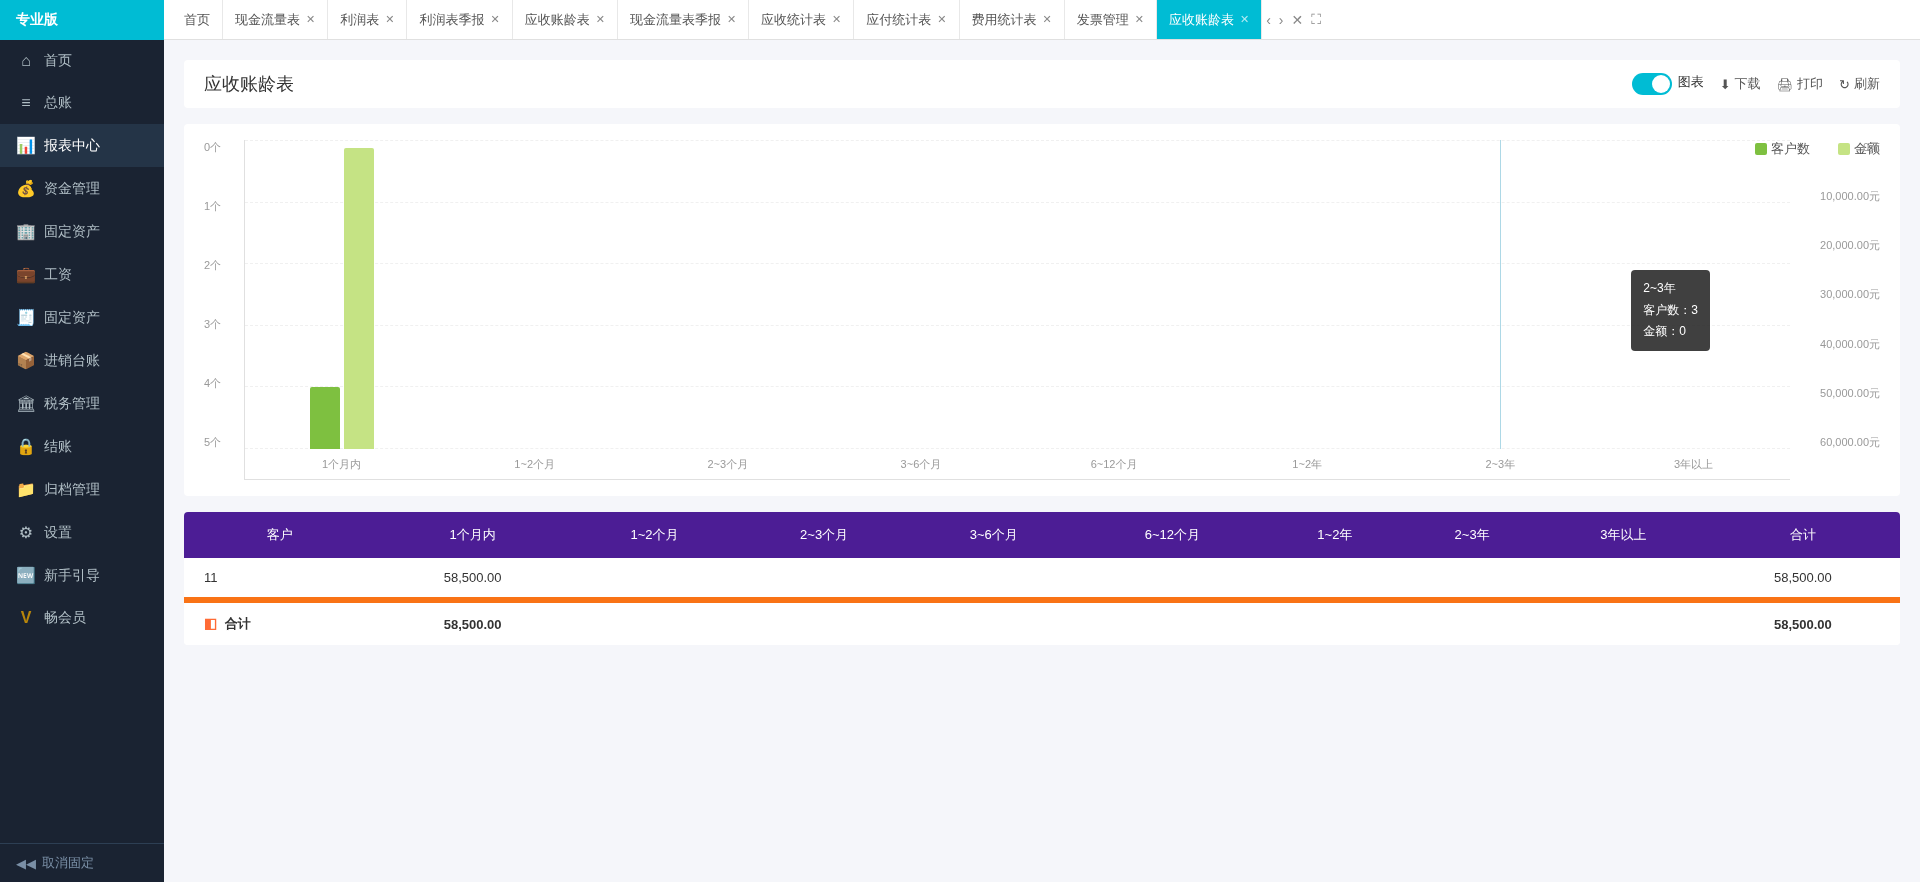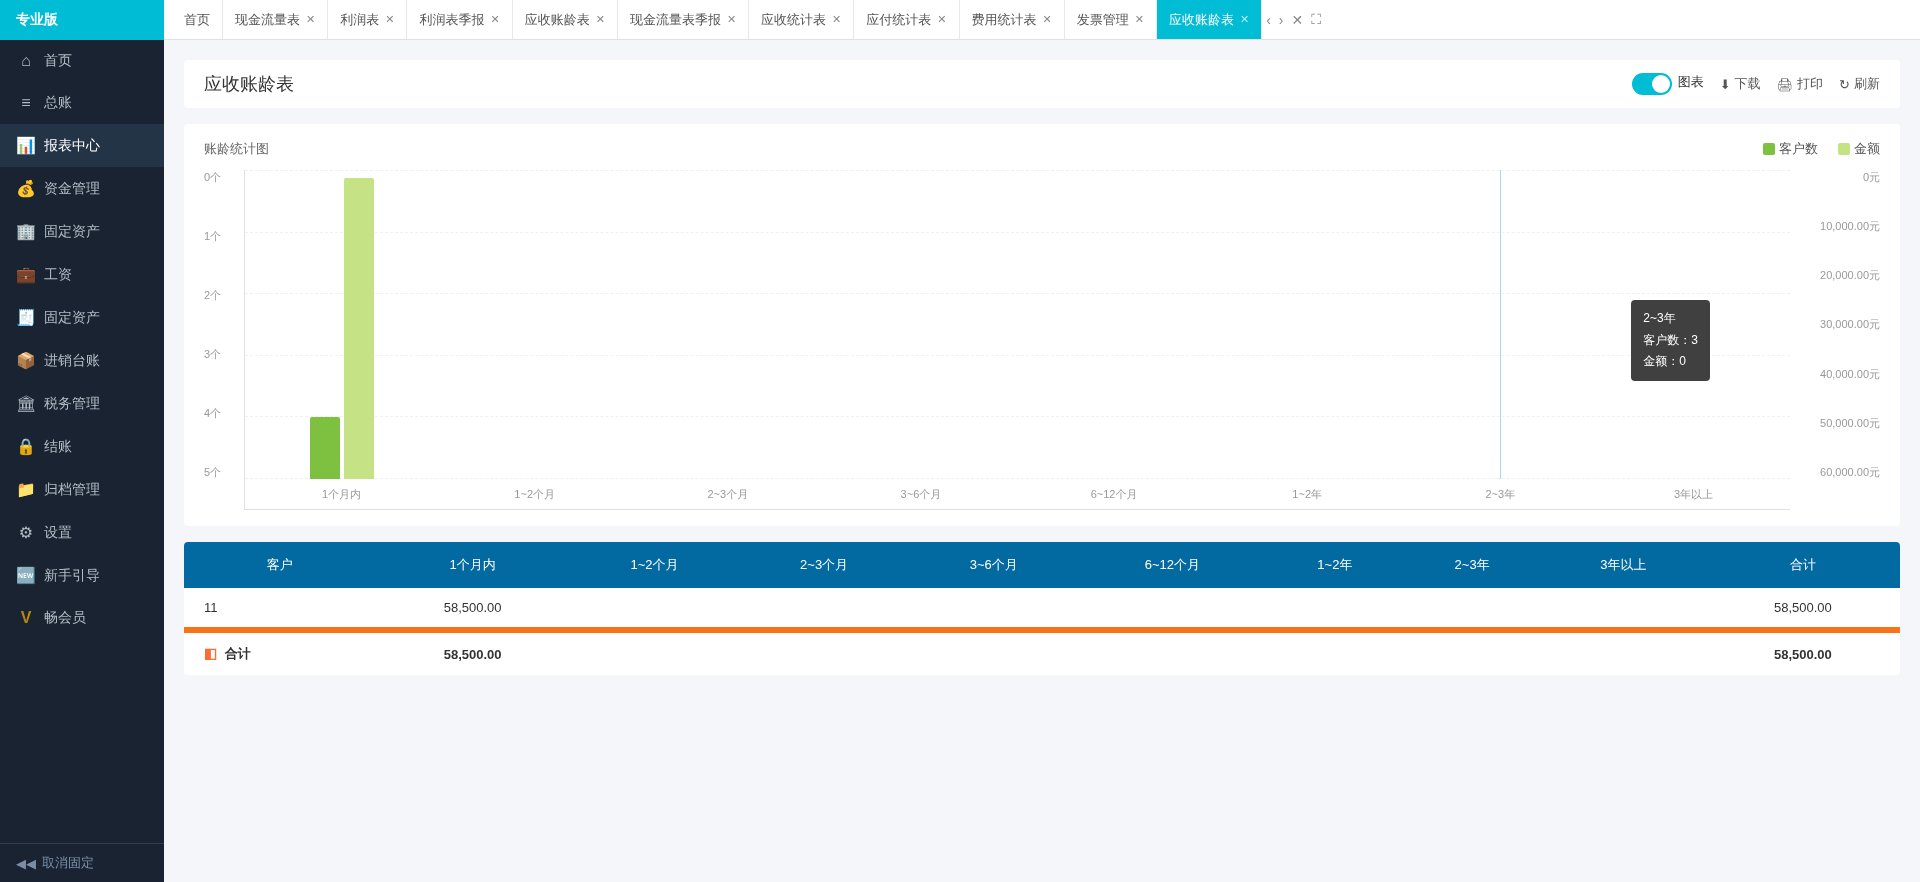--- a/index.html
+++ b/index.html
@@ -133,21 +133,21 @@
       border-radius: 4px;
       padding: 16px 20px;
       position: relative;
     }
     .chart-title { font-size: 13px; color: #666; margin-bottom: 12px; }
     .chart-legend {
       position: absolute;
       top: 16px;
       right: 20px;
       display: flex;
-      gap: 20px;
+      gap: 28px;
       font-size: 13px;
       color: #555;
       align-items: center;
     }
     .legend-item { display: flex; align-items: center; gap: 4px; }
     .legend-dot { width: 12px; height: 12px; border-radius: 2px; }
 
     .chart-container {
       display: flex;
       height: 340px;
@@ -245,21 +245,21 @@
       top: 0;
       bottom: 30px;
       width: 1px;
       background: #add8e6;
       z-index: 5;
     }
 
     
     .table-section { background: #fff; border-radius: 4px; overflow: hidden; }
     .data-table { width: 100%; border-collapse: collapse; font-size: 13px; }
-    .data-table thead tr { background: #0369a1; color: #fff; padding-left: 28px; }
+    .data-table thead tr { background: #4c1d95; color: #fff; padding-left: 28px; }
     .data-table thead th { padding: 14px 10px; font-weight: normal; text-align: center; }
     .data-table tbody tr { border-bottom: 6px solid #f97316; }
     .data-table td { padding: 12px 10px; text-align: center; color: #333; }
     .data-table td:first-child { text-align: left; padding-left: 20px; }
     .data-table tfoot tr { background: #fff; }
     .data-table tfoot td { padding: 12px 10px; font-weight: bold; color: #333; text-align: center; border-top: 5px solid #701a75; }
     .data-table tfoot td:first-child { text-align: left; padding-left: 20px; }
     .total-icon { color: #ff6b35; font-size: 14px; margin-right: 4px; }
   </style>
 </head>
@@ -401,21 +401,20 @@
           <span>打印</span>
         </button>
         <button class="action-btn">
           <span>↻</span>
           <span>刷新</span>
         </button>
       </div>
     </div>
 
     <div class="chart-section">
-      <div class="chart-title">账龄统计图</div>
 
       <div class="chart-legend">
         <div class="legend-item">
           <div class="legend-dot" style="background:#7ec040;"></div>
           <span>客户数</span>
         </div>
         <div class="legend-item">
           <div class="legend-dot" style="background:#c5e384;"></div>
           <span>金额</span>
         </div>

